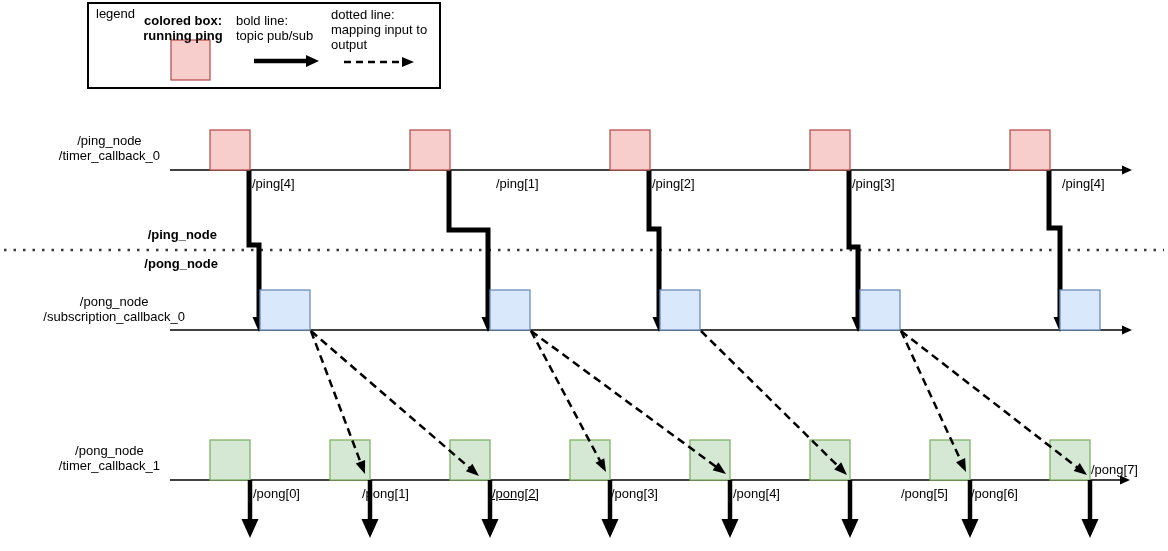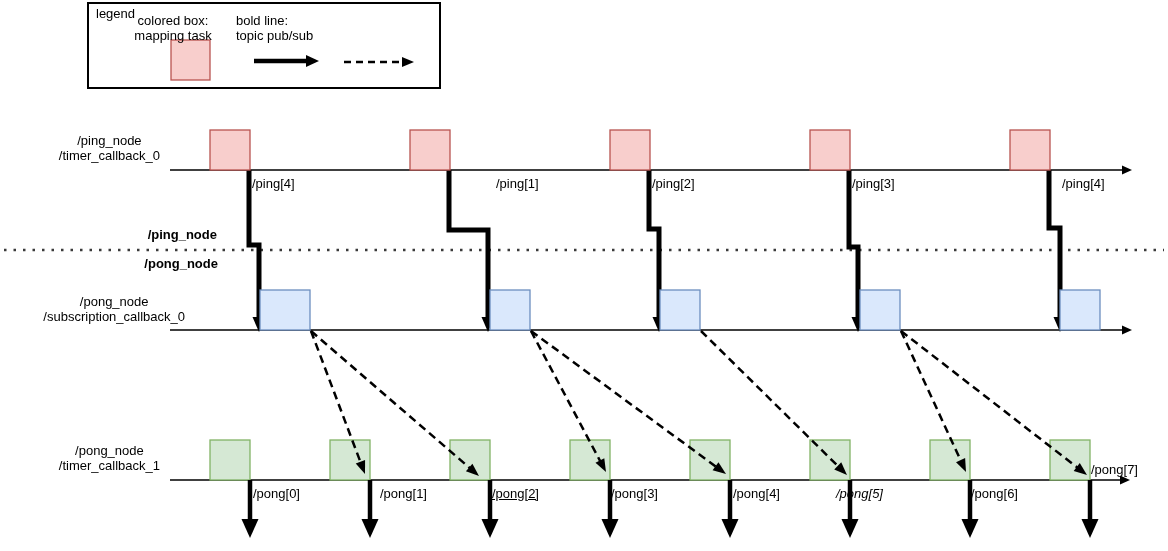--- a/index.html
+++ b/index.html
@@ -121,46 +121,51 @@
       </div>
       <div class="label" style="left: 852px; top: 176px;">
         <div>/ping[3]</div>
       </div>
       <div class="label" style="left: 1062px; top: 176px;">
         <div>/ping[4]</div>
       </div>
       <div class="label" style="left: 253px; top: 486px;">
         <div>/pong[0]</div>
       </div>
-      <div class="label" style="left: 380px; top: 486px;">
+      <div class="label" style="left: 362px; top: 486px;">
         <div>/pong[1]</div>
       </div>
       <div class="label" style="left: 492px; top: 486px; text-decoration: underline;">
         <div>/pong[2]</div>
       </div>
       <div class="label" style="left: 611px; top: 486px;">
         <div>/pong[3]</div>
       </div>
       <div class="label" style="left: 733px; top: 486px;">
         <div>/pong[4]</div>
       </div>
-      <div class="label" style="left: 836px; top: 486px; font-style: italic;">
+      <div class="label" style="left: 901px; top: 486px;">
         <div>/pong[5]</div>
       </div>
       <div class="label" style="left: 971px; top: 486px;">
         <div>/pong[6]</div>
       </div>
       <div class="label" style="left: 1091px; top: 462px;">
         <div>/pong[7]</div>
       </div>
       <div class="label" style="left: 96px; top: 6px;">
         <div>legend</div>
       </div>
-      <div class="label center" style="left: 173px; top: 13px;">
+      <div class="label center" style="left: 183px; top: 13px; font-weight: bold;">
         <div>colored box:</div>
-        <div>mapping task</div>
+        <div>running ping</div>
       </div>
       <div class="label" style="left: 236px; top: 13px;">
         <div>bold line:</div>
         <div>topic pub/sub</div>
       </div>
+      <div class="label" style="left: 331px; top: 7px;">
+        <div>dotted line:</div>
+        <div>mapping input to</div>
+        <div>output</div>
+      </div>
     </div>
 </div>
 
 </body></html>

